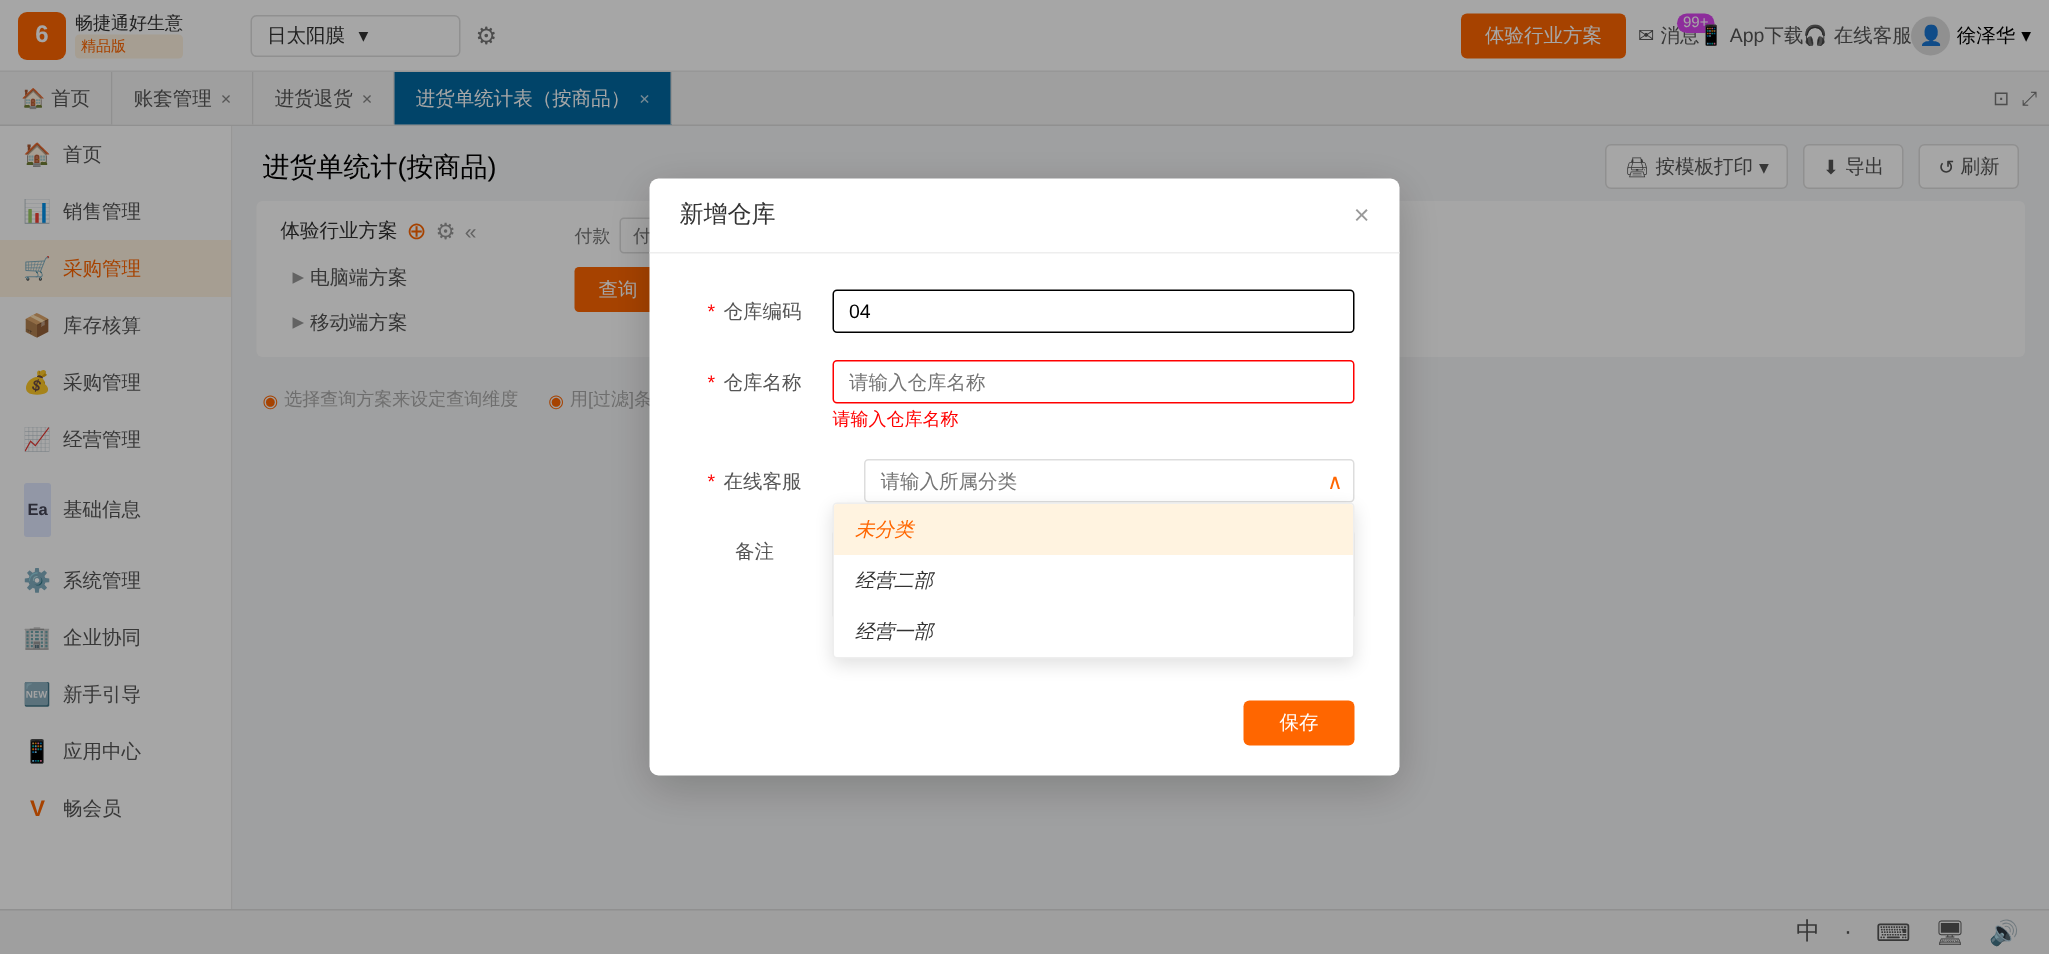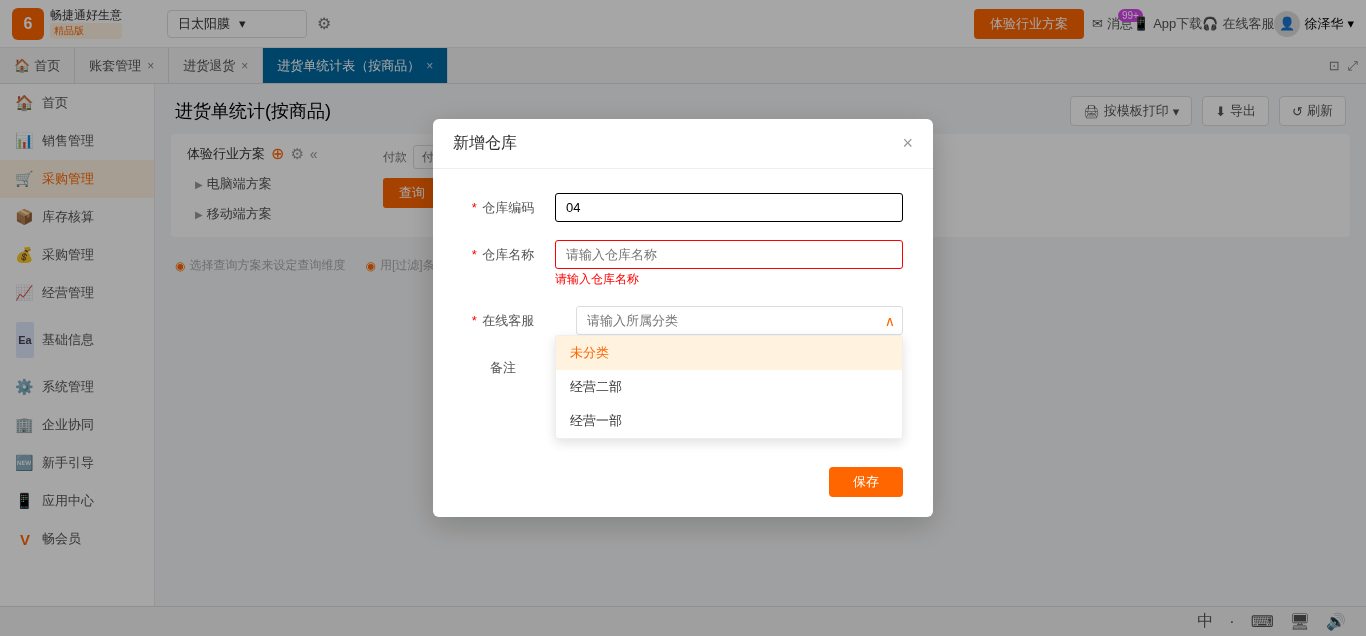--- a/index.html
+++ b/index.html
@@ -227,20 +227,21 @@
     }
     .dropdown-list {
       position: absolute;
       top: 100%; left: 0; right: 0;
       background: #fff;
       border: 1px solid #eee;
       border-radius: 3px;
       box-shadow: 0 4px 12px rgba(0,0,0,0.12);
       z-index: 200;
       overflow: hidden;
+      font-style: italic;
     }
     .dropdown-item {
       padding: 8px 14px; font-size: 13px; cursor: pointer; color: #333;
     }
     .dropdown-item.highlighted { background: #fff3e0; color: #f60; }
     .modal-footer {
       display: flex; justify-content: flex-end; padding: 12px 30px 20px; gap: 10px;
     }
     .btn-save {
       background: #f60; color: #fff; border: none;

